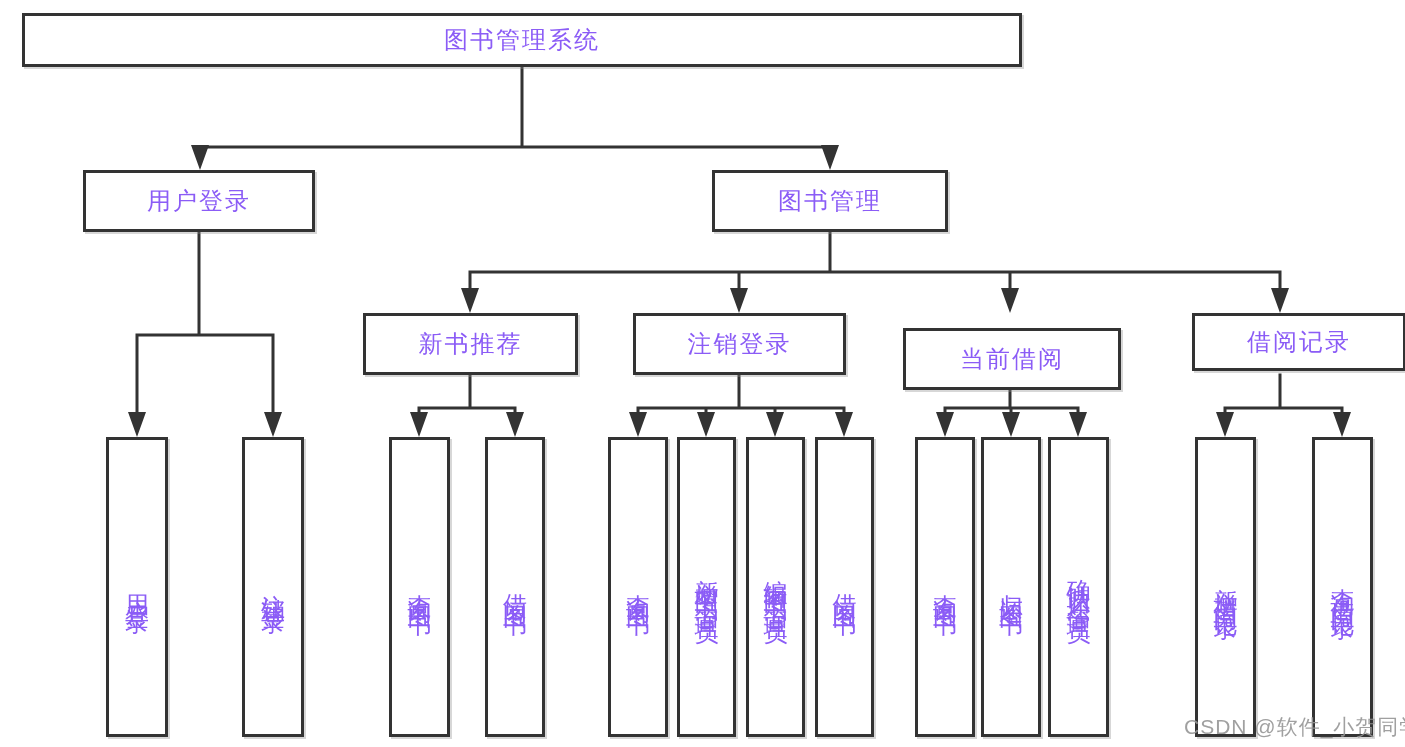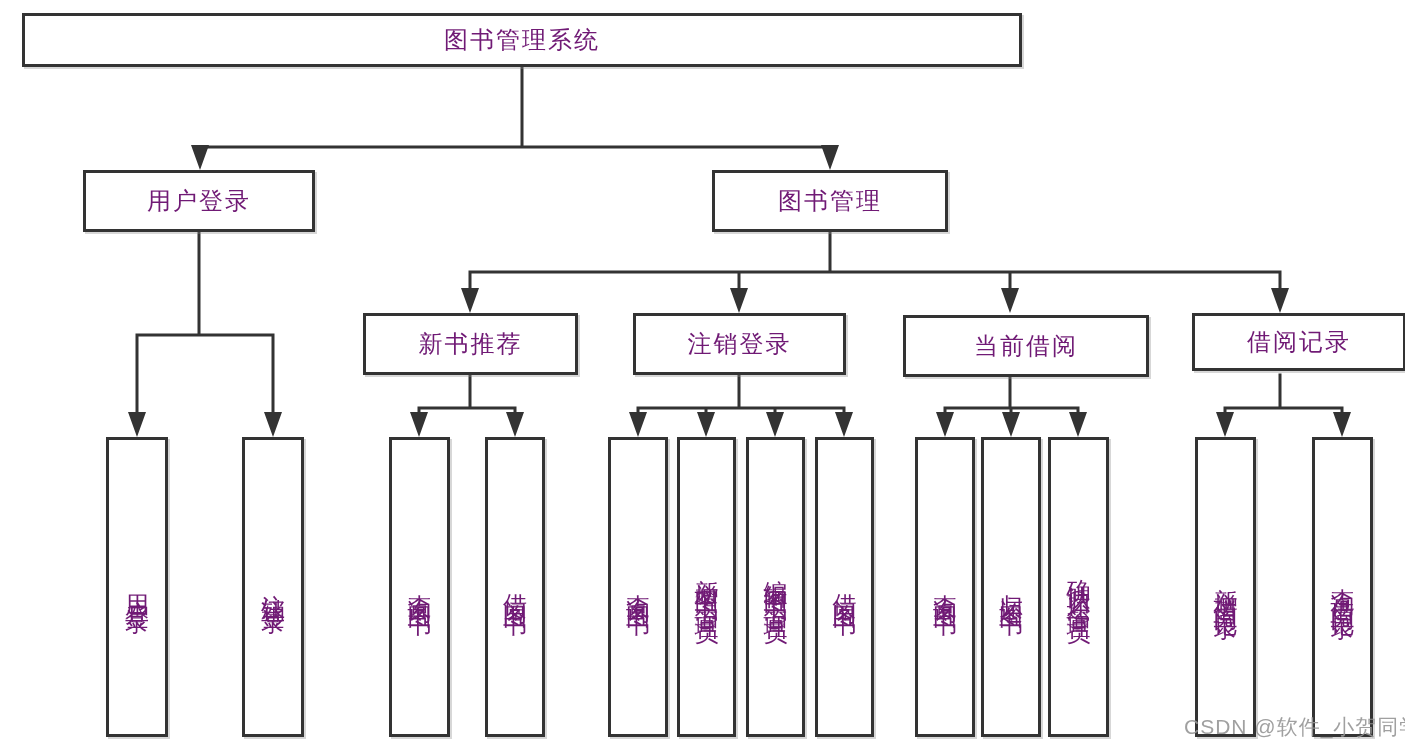--- a/index.html
+++ b/index.html
@@ -14,21 +14,21 @@
   .connectors{position:absolute;left:0;top:0;pointer-events:none;}
   .node{
     position:absolute;
     background:#ffffff;
     border:3px solid #333333;
     display:flex;align-items:center;justify-content:center;
     box-shadow:2px 2px 0 rgba(140,140,140,0.35);
     z-index:2;
   }
   .node .lbl{
-    color:#701a75;
+    color:#8b5cf6;
     font-size:24px;
     letter-spacing:2px;
     white-space:nowrap;
     line-height:1;
   }
   .v-node .lbl{
     writing-mode:vertical-rl;
     text-orientation:mixed;
     letter-spacing:6px;
     white-space:normal;
@@ -89,21 +89,21 @@
   <div class="node" style="left:363px;top:313px;width:215px;height:62px;">
     <span class="lbl">新书推荐</span>
   </div>
 
   <div class="node" style="left:712px;top:170px;width:236px;height:62px;">
     <span class="lbl">图书管理</span>
   </div>
   <div class="node" style="left:633px;top:313px;width:213px;height:62px;">
     <span class="lbl">注销登录</span>
   </div>
-  <div class="node" style="left:903px;top:315px;width:246px;height:62px;">
+  <div class="node" style="left:903px;top:328px;width:218px;height:62px;">
     <span class="lbl">当前借阅</span>
   </div>
   <div class="node" style="left:1192px;top:313px;width:214px;height:58px;">
     <span class="lbl">借阅记录</span>
   </div>
 
   <div class="node v-node" style="left:106px;top:437px;width:62px;height:300px;">
     <span class="lbl">用户登录</span>
   </div>
   <div class="node v-node" style="left:242px;top:437px;width:62px;height:300px;">

